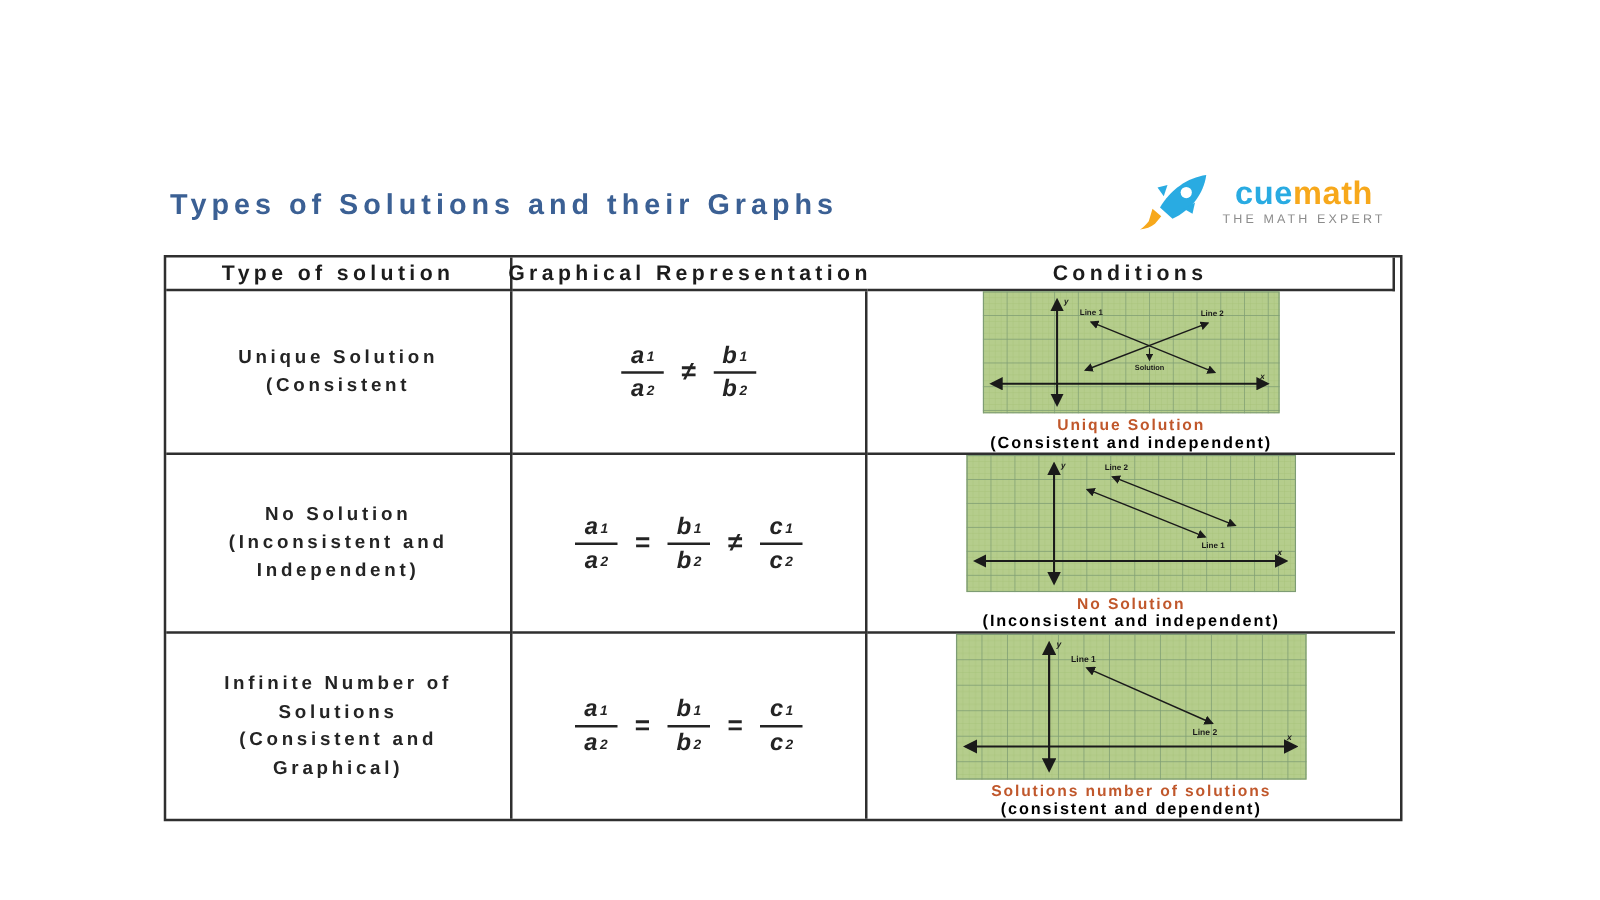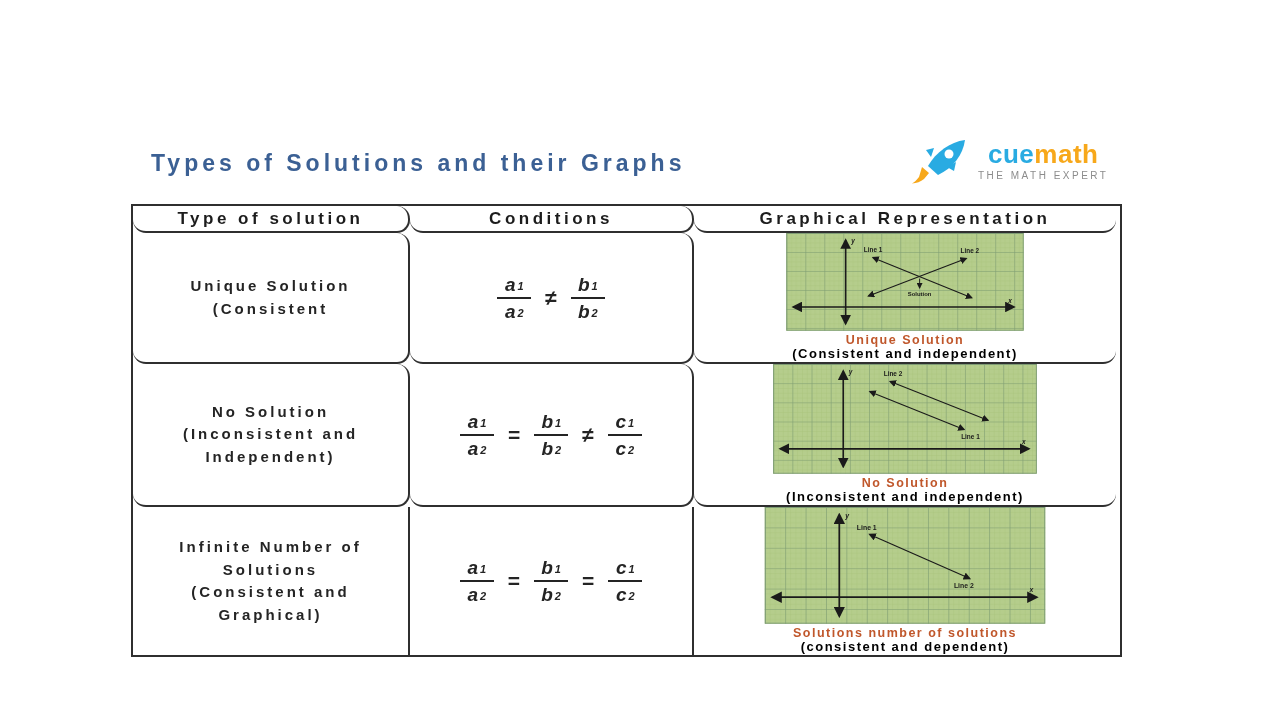--- a/index.html
+++ b/index.html
@@ -2,40 +2,40 @@
 <html><head>
 <meta charset="utf-8">
 <style>
   html,body{margin:0;padding:0;}
   body{
     width:1280px;height:720px;background:#ffffff;position:relative;overflow:hidden;
     font-family:"Liberation Sans",sans-serif;
   }
   
   .page-title{
-    position:absolute;left:151px;top:150px;
+    position:absolute;left:136px;top:150px;
     font-size:23px;font-weight:bold;letter-spacing:4px;color:#3b6094;
   }
   .logo{position:absolute;left:912px;top:138px;display:flex;align-items:center;gap:10px;}
   .logo-text{display:flex;flex-direction:column;line-height:1;text-align:center;}
   .brand{font-size:26px;font-weight:bold;letter-spacing:0.5px;}
   .brand .b1{color:#29abe2;}
   .brand .b2{color:#f7a81b;}
   .tagline{font-size:10px;letter-spacing:2.5px;color:#8c8c8c;margin-top:4px;font-weight:normal;}
   
   .doc-table{
     position:absolute;left:131px;top:204px;width:991px;box-sizing:border-box;
     border:2px solid #2f2f2f;background:#fff;
     display:grid;
     grid-template-columns:277px 284px 422px;
     grid-template-rows:27px 131px 143px 148px;
   }
   .cell{box-sizing:border-box;display:flex;align-items:center;justify-content:center;}
   .br{border-right:2px solid #2f2f2f;}
-  .bb{border-bottom:2px solid #2f2f2f;border-radius:13px;}
+  .bb{border-bottom:2px solid #2f2f2f;}
   .th{font-weight:bold;font-size:17px;letter-spacing:3.5px;color:#1c1c1c;white-space:nowrap;}
   .cell-type{flex-direction:column;text-align:center;font-weight:bold;font-size:15px;
     letter-spacing:3px;line-height:1.5;color:#242424;}
   
   .cond{display:flex;align-items:center;color:#242424;font-style:italic;font-weight:bold;}
   .frac{display:inline-flex;flex-direction:column;align-items:center;margin:0 5px;}
   .frow{font-size:19px;line-height:1;padding:3px 2px;display:flex;align-items:flex-start;}
   .ss{font-size:11px;margin-left:2px;transform:translateY(6px);}
   .fbar{height:2px;background:#242424;width:100%;min-width:34px;}
   .op{font-size:21px;margin:0 9px;font-style:normal;font-weight:bold;color:#242424;}
@@ -81,22 +81,22 @@
     <div class="brand">
       <span class="b1">cue</span><span class="b2">math</span>
     </div>
     <div class="tagline">THE MATH EXPERT</div>
   </div>
 </div>
 
 <div class="doc-table">
 
   <div class="cell th br bb">Type of solution</div>
+  <div class="cell th bb">Graphical Representation</div>
   <div class="cell th br bb">Conditions</div>
-  <div class="cell th bb">Graphical Representation</div>
 
   <div class="cell cell-type br bb">
     <span>Unique Solution</span>
     <span>(Consistent</span>
   </div>
 
   <div class="cell br bb">
     <div class="cond">
       <span class="frac">
         <span class="frow">

